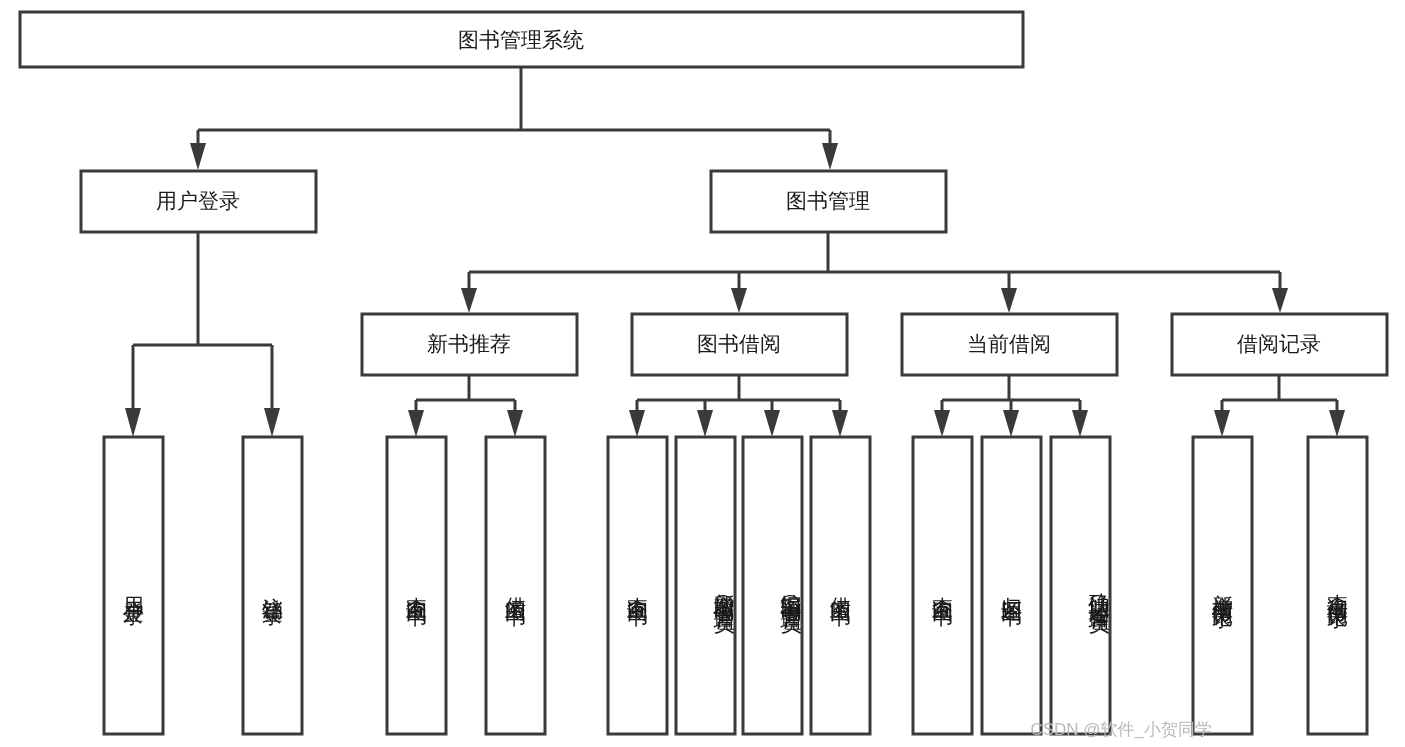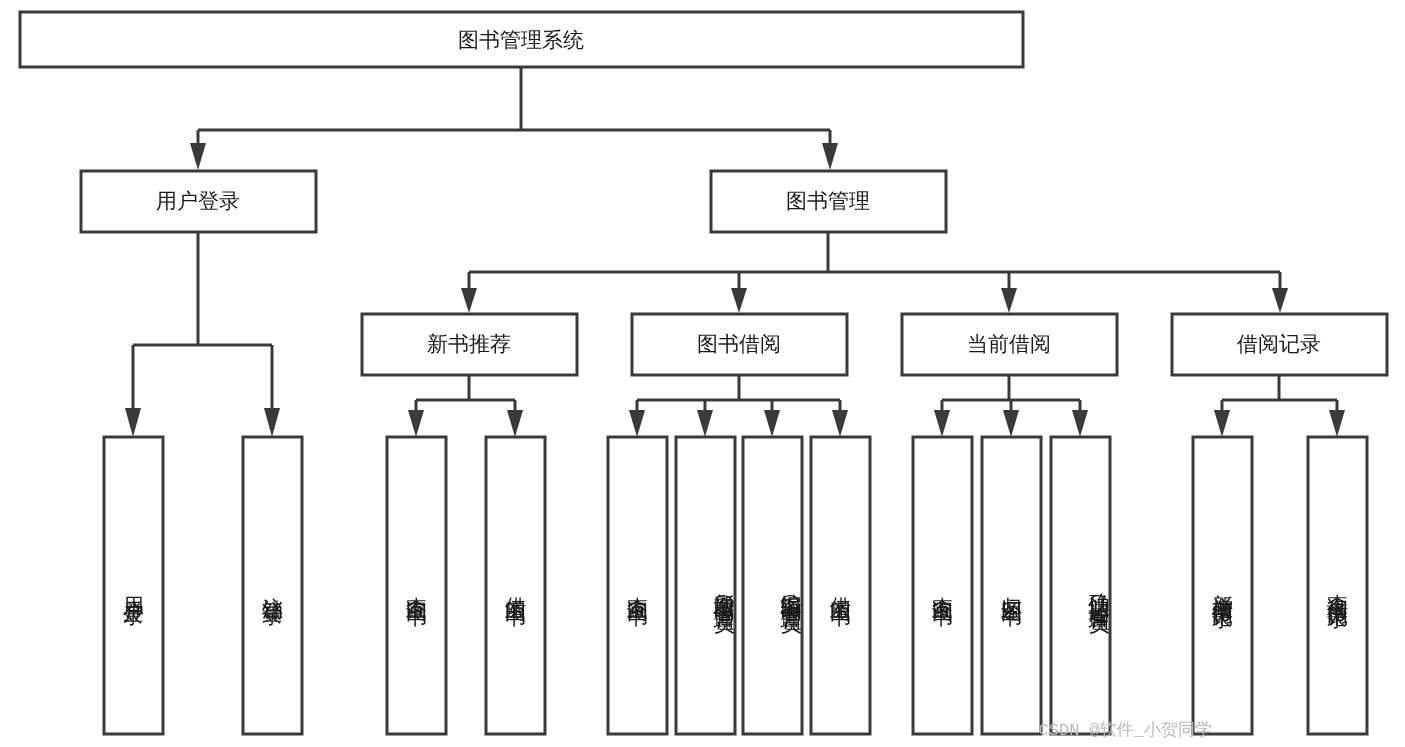--- a/index.html
+++ b/index.html
@@ -60,21 +60,21 @@
     align-items: center;
     justify-content: center;
     text-align: center;
     white-space: nowrap;
     pointer-events: none;
   }
   #watermark {
     position: absolute;
     right: 8px;
     bottom: 6px;
-    font-family: Liberation Mono, monospace;
+    font-family: Liberation Sans, sans-serif;
     font-size: 17px;
     color: #b9b9b9;
     white-space: nowrap;
   }
 </style>
 </head>
 <body>
 
 <div id="diagram-root">
 

